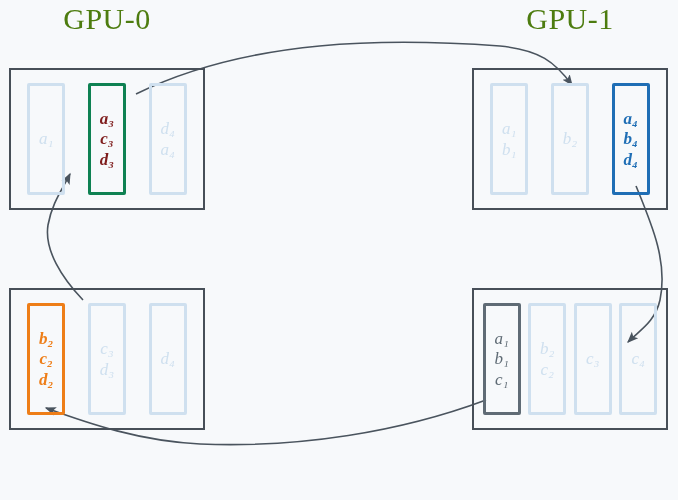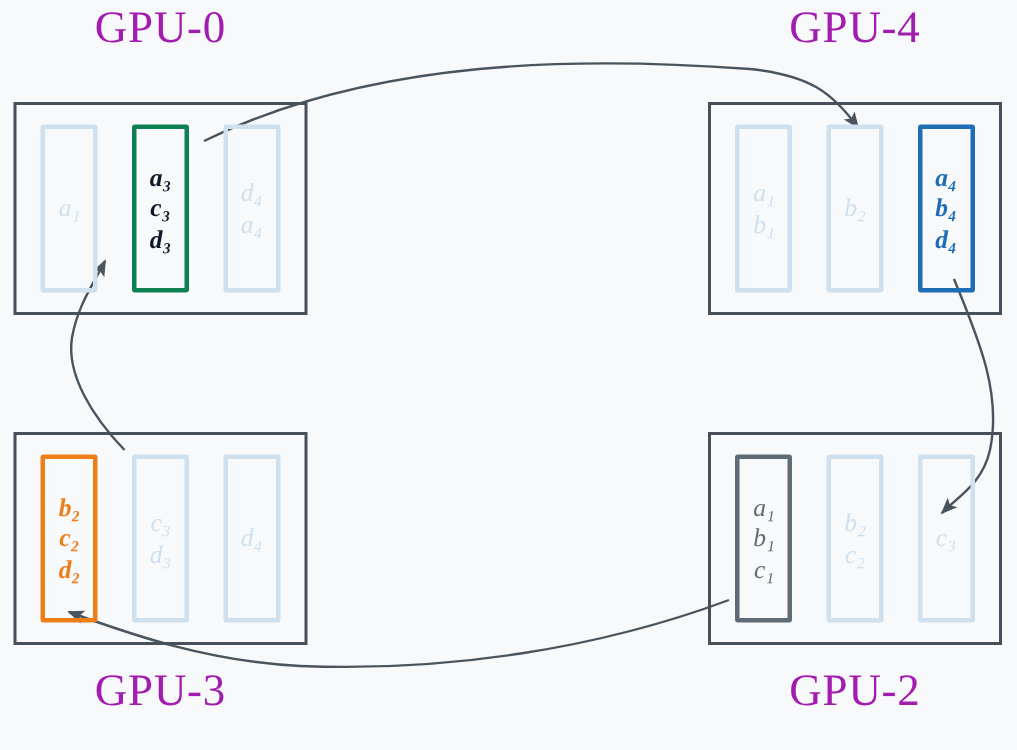--- a/index.html
+++ b/index.html
@@ -16,21 +16,21 @@
     font-family: "Liberation Serif", "DejaVu Serif", serif;
   }
   
   .gpu-group { position: absolute; }
   .gpu-title {
     position: absolute;
     width: 100%;
     text-align: center;
     font-family: "Liberation Serif", "DejaVu Serif", serif;
     font-size: 30px;
-    color: #a21caf;
+    color: #4d7c0f;
     letter-spacing: 0.5px;
     white-space: nowrap;
   }
   .gpu-title.top { top: 0px; }
   .gpu-title.bottom { bottom: 0px; }
 
   .gpu-box {
     position: absolute;
     left: 0;
     border: 2px solid #474f58;
@@ -66,21 +66,21 @@
     line-height: 1.15;
     color: #cfe0ef;
     white-space: nowrap;
   }
 
   
   .col.hl { border-width: 3px; }
   .col.hl .tok { font-weight: bold; }
 
   .col.hl-green { border-color: #0e8152; }
-  .col.hl-green .tok { color: #0f172a; }
+  .col.hl-green .tok { color: #7f1d1d; }
 
   .col.hl-blue { border-color: #1f6eb5; }
   .col.hl-blue .tok { color: #1f6eb5; }
 
   .col.hl-orange { border-color: #ee7e18; }
   .col.hl-orange .tok { color: #ee7e18; }
 
   .col.hl-gray { border-color: #5f6b75; }
   .col.hl-gray .tok { color: #5f6b75; font-weight: normal; }
 
@@ -128,21 +128,21 @@
           </div>
         <div class="col">
             <span class="tok">d₄</span>
             <span class="tok">a₄</span>
           </div>
       </div>
     </div>
   </div>
 
   <div class="gpu-group" style="left:472px; top:2px; width:196px; height:208px;">
-    <div class="gpu-title top">GPU-4</div>
+    <div class="gpu-title top">GPU-1</div>
     <div class="gpu-box" style="top:66px; width:196px; height:142px;">
       <div class="cols">
         <div class="col">
             <span class="tok">a₁</span>
             <span class="tok">b₁</span>
           </div>
         <div class="col">
             <span class="tok">b₂</span>
           </div>
         <div class="col hl hl-blue">
@@ -164,36 +164,37 @@
           </div>
         <div class="col">
             <span class="tok">c₃</span>
             <span class="tok">d₃</span>
           </div>
         <div class="col">
             <span class="tok">d₄</span>
           </div>
       </div>
     </div>
-    <div class="gpu-title bottom" style="bottom:18px;">GPU-3</div>
   </div>
 
   <div class="gpu-group" style="left:472px; top:288px; width:196px; height:208px;">
     <div class="gpu-box" style="top:0px; width:196px; height:142px;">
       <div class="cols">
         <div class="col hl hl-gray">
             <span class="tok">a₁</span>
             <span class="tok">b₁</span>
             <span class="tok">c₁</span>
           </div>
         <div class="col">
             <span class="tok">b₂</span>
             <span class="tok">c₂</span>
           </div>
         <div class="col">
             <span class="tok">c₃</span>
           </div>
-      </div>
-    </div>
-    <div class="gpu-title bottom" style="bottom:18px;">GPU-2</div>
+        <div class="col">
+            <span class="tok">c₄</span>
+          </div>
+      </div>
+    </div>
   </div>
 
 </div>
 
 </body></html>

